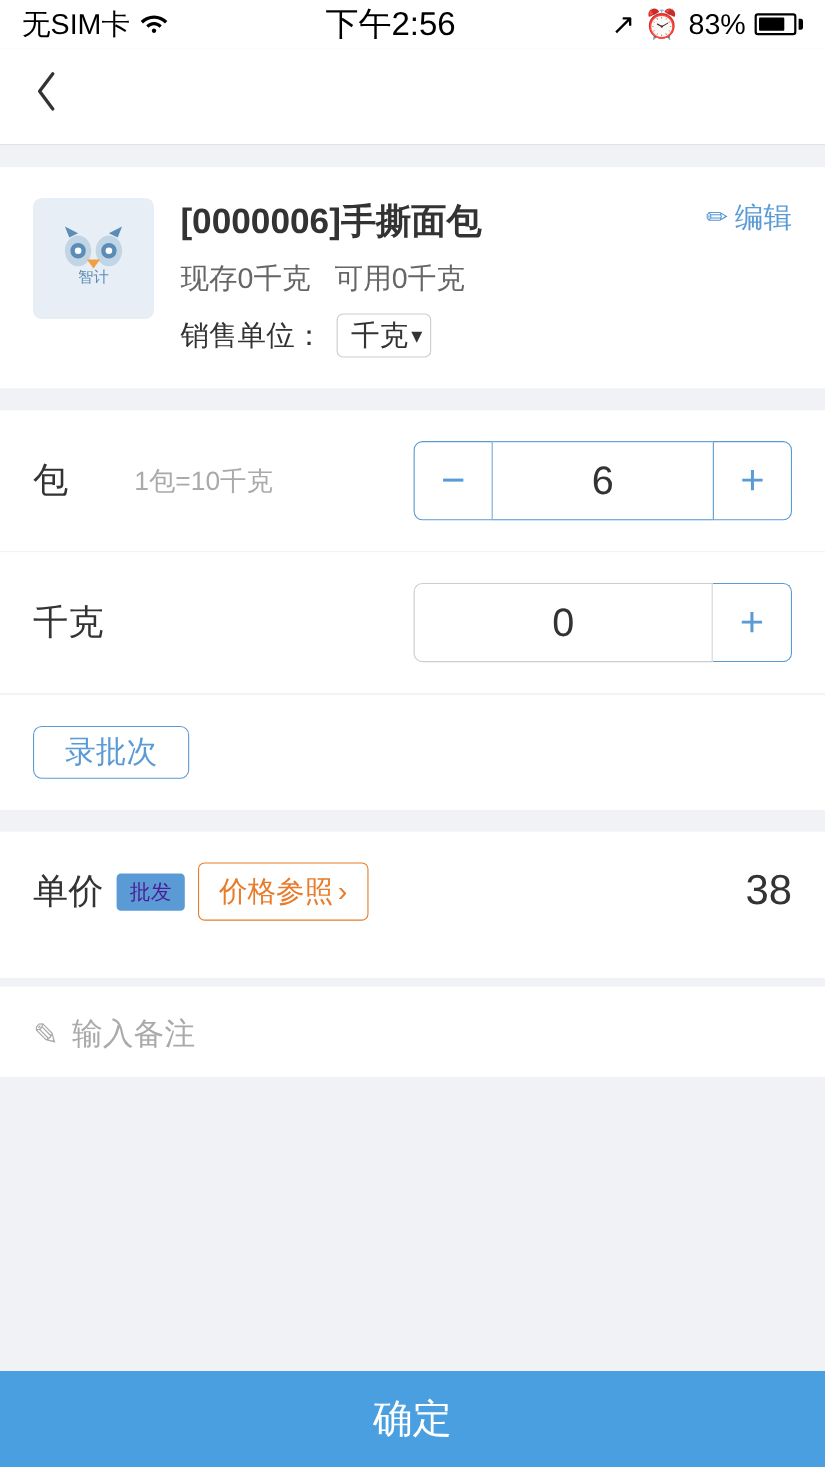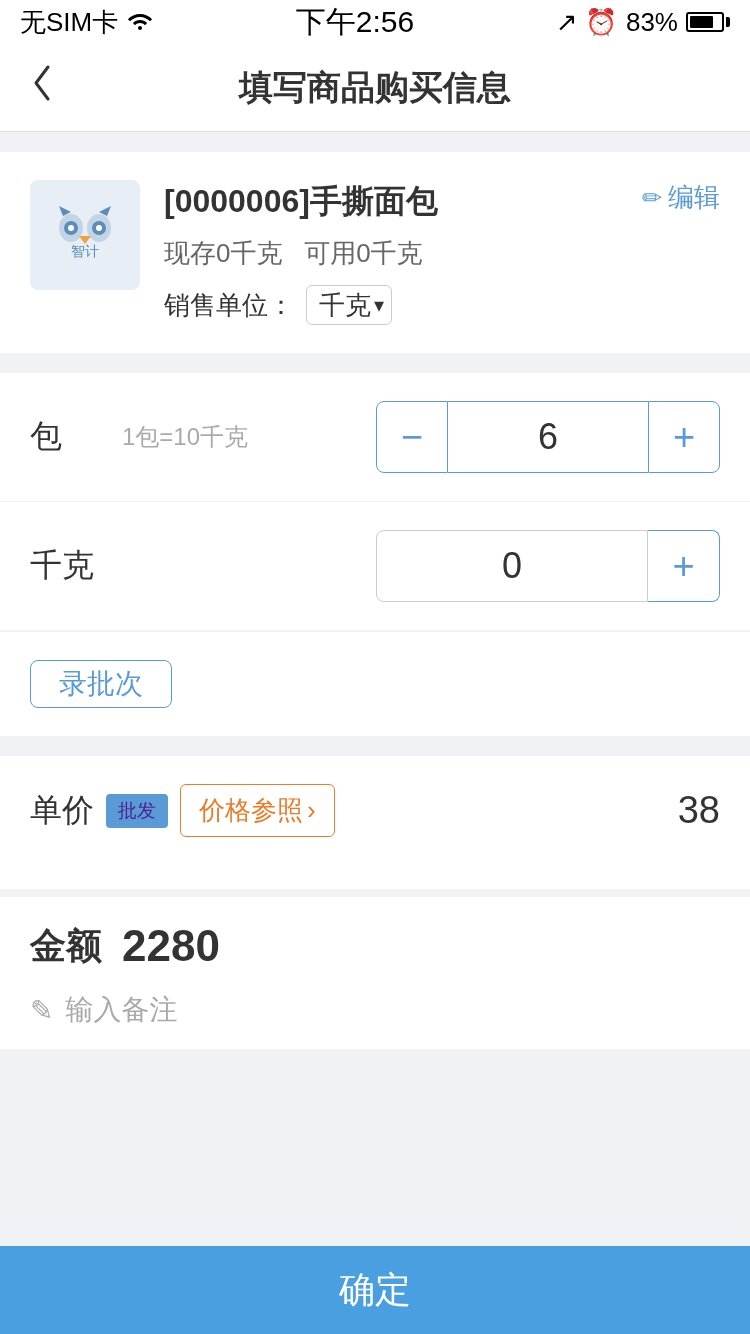--- a/index.html
+++ b/index.html
@@ -402,21 +402,20 @@
     </div>
   </div>
 </div>
 
 <div class="nav-bar">
   <span class="nav-back">
     <svg width="24" height="40" viewBox="0 0 24 40" fill="none">
       <path d="M18 4L6 20L18 36" stroke="#333" stroke-width="3" stroke-linecap="round" stroke-linejoin="round"></path>
     </svg>
   </span>
-  <span class="nav-title">填写商品购买信息</span>
 </div>
 
 <div class="product-card">
   <div class="product-image">
     <span class="product-image-icon">
       <svg width="72" height="60" viewBox="0 0 72 60" fill="none">
 
         <ellipse cx="22" cy="28" rx="12" ry="14" fill="#a8c4d8" opacity="0.6"></ellipse>
         <ellipse cx="50" cy="28" rx="12" ry="14" fill="#a8c4d8" opacity="0.6"></ellipse>
         <circle cx="22" cy="28" r="7" fill="#5b8db8"></circle>
@@ -490,24 +489,20 @@
       <button class="price-ref-btn">
         <span>价格参照</span>
         <span>›</span>
       </button>
     </div>
     <span class="price-value">38</span>
   </div>
 </div>
 
 <div class="amount-section">
-  <div class="amount-row">
-    <span class="amount-label">金额</span>
-    <span class="amount-value">2280</span>
-  </div>
   <div class="remark-row">
     <span class="remark-icon">✎</span>
     <span class="remark-text">输入备注</span>
   </div>
 </div>
 
 <div class="empty-area"></div>
 
 <div class="bottom-bar">
   <button class="confirm-btn">确定</button>

